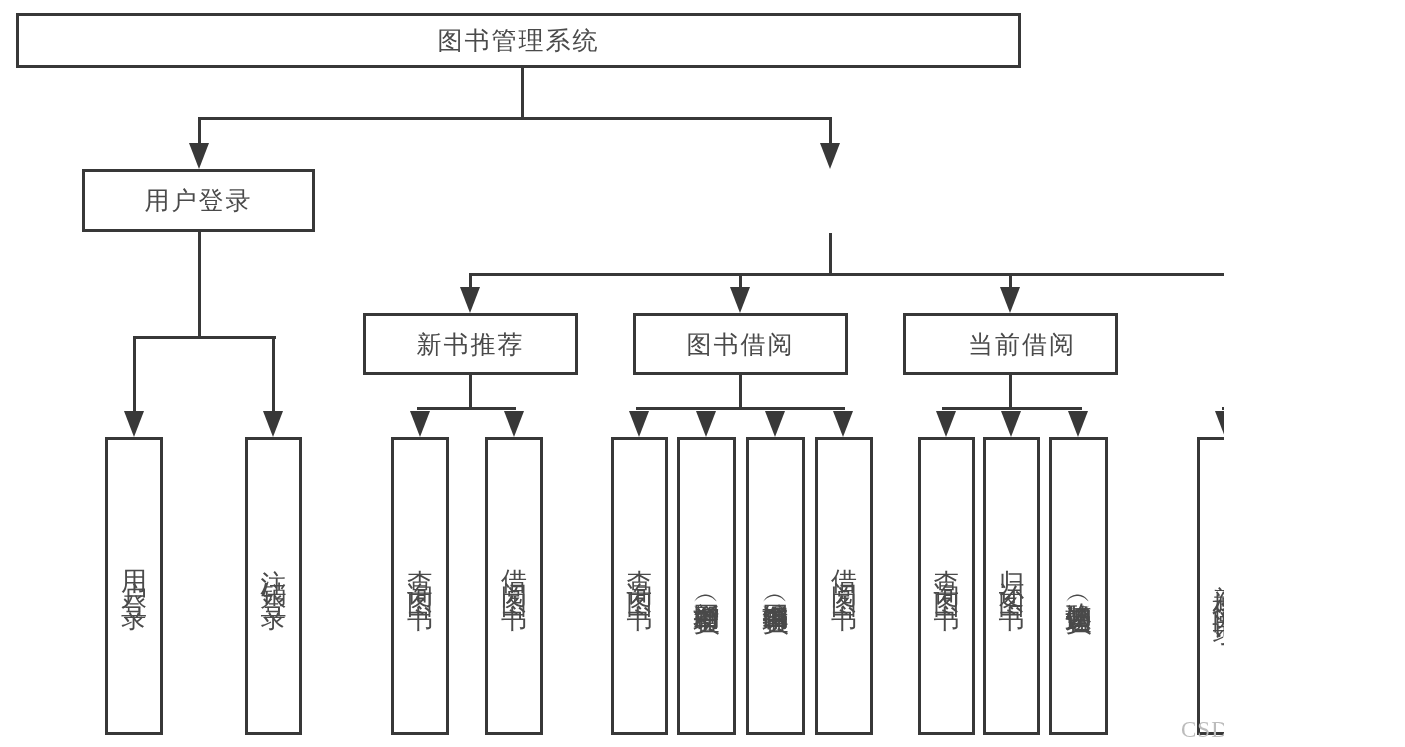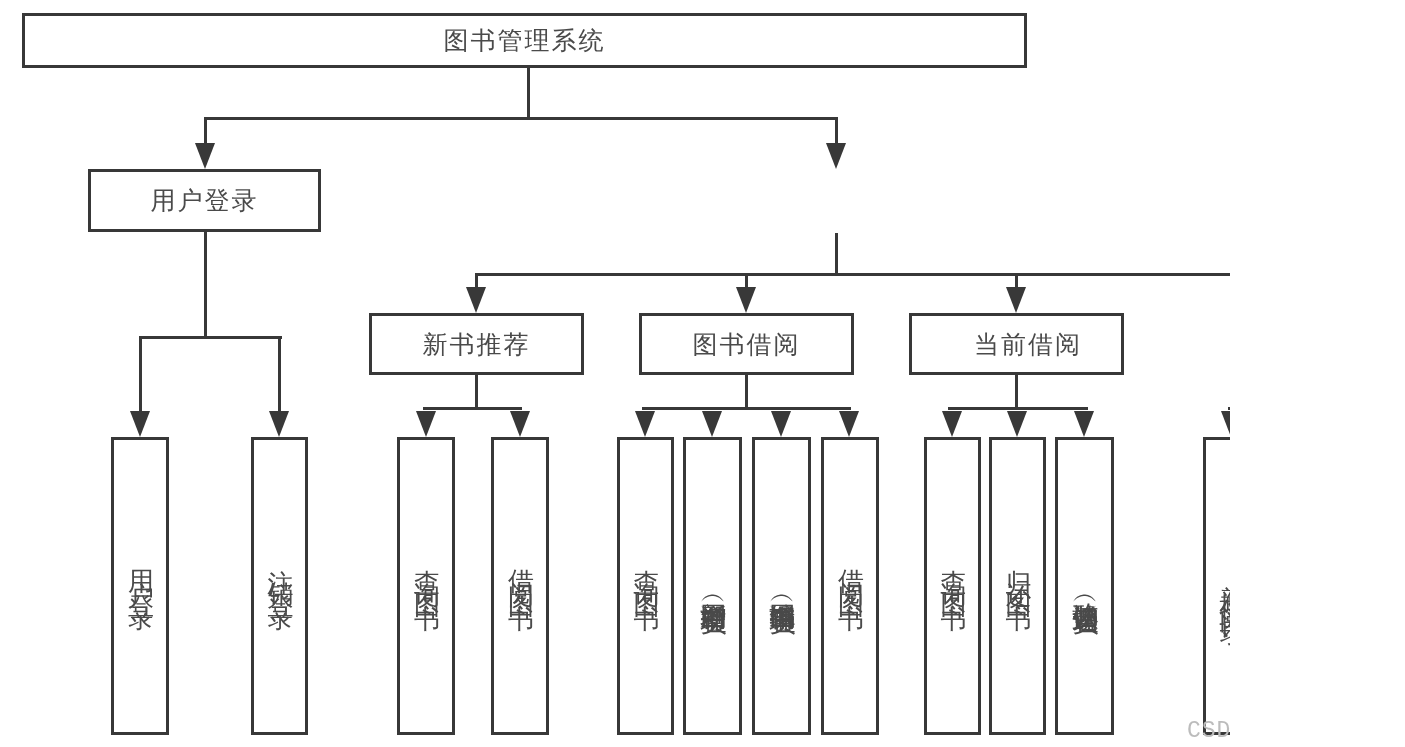--- a/index.html
+++ b/index.html
@@ -1,18 +1,18 @@
 <!DOCTYPE html>
 <html><head>
 <meta charset="utf-8">
 <style>
   html,body{margin:0;padding:0;background:#ffffff;}
   .stage{
     position:relative;width:1224px;height:747px;background:#ffffff;
-    font-family:Liberation Mono, monospace;overflow:hidden;margin-left:6px;
+    font-family:Liberation Serif, serif;overflow:hidden;
   }
   .box{
     position:absolute;box-sizing:border-box;border:3px solid #383838;
     background:#ffffff;display:flex;align-items:center;justify-content:center;
     color:#4a4a4a;
   }
   .hbox{font-size:25px;letter-spacing:2px;}
   .vbox{
     writing-mode:vertical-rl;text-orientation:mixed;
     font-size:26px;letter-spacing:12px;padding-bottom:26px;

